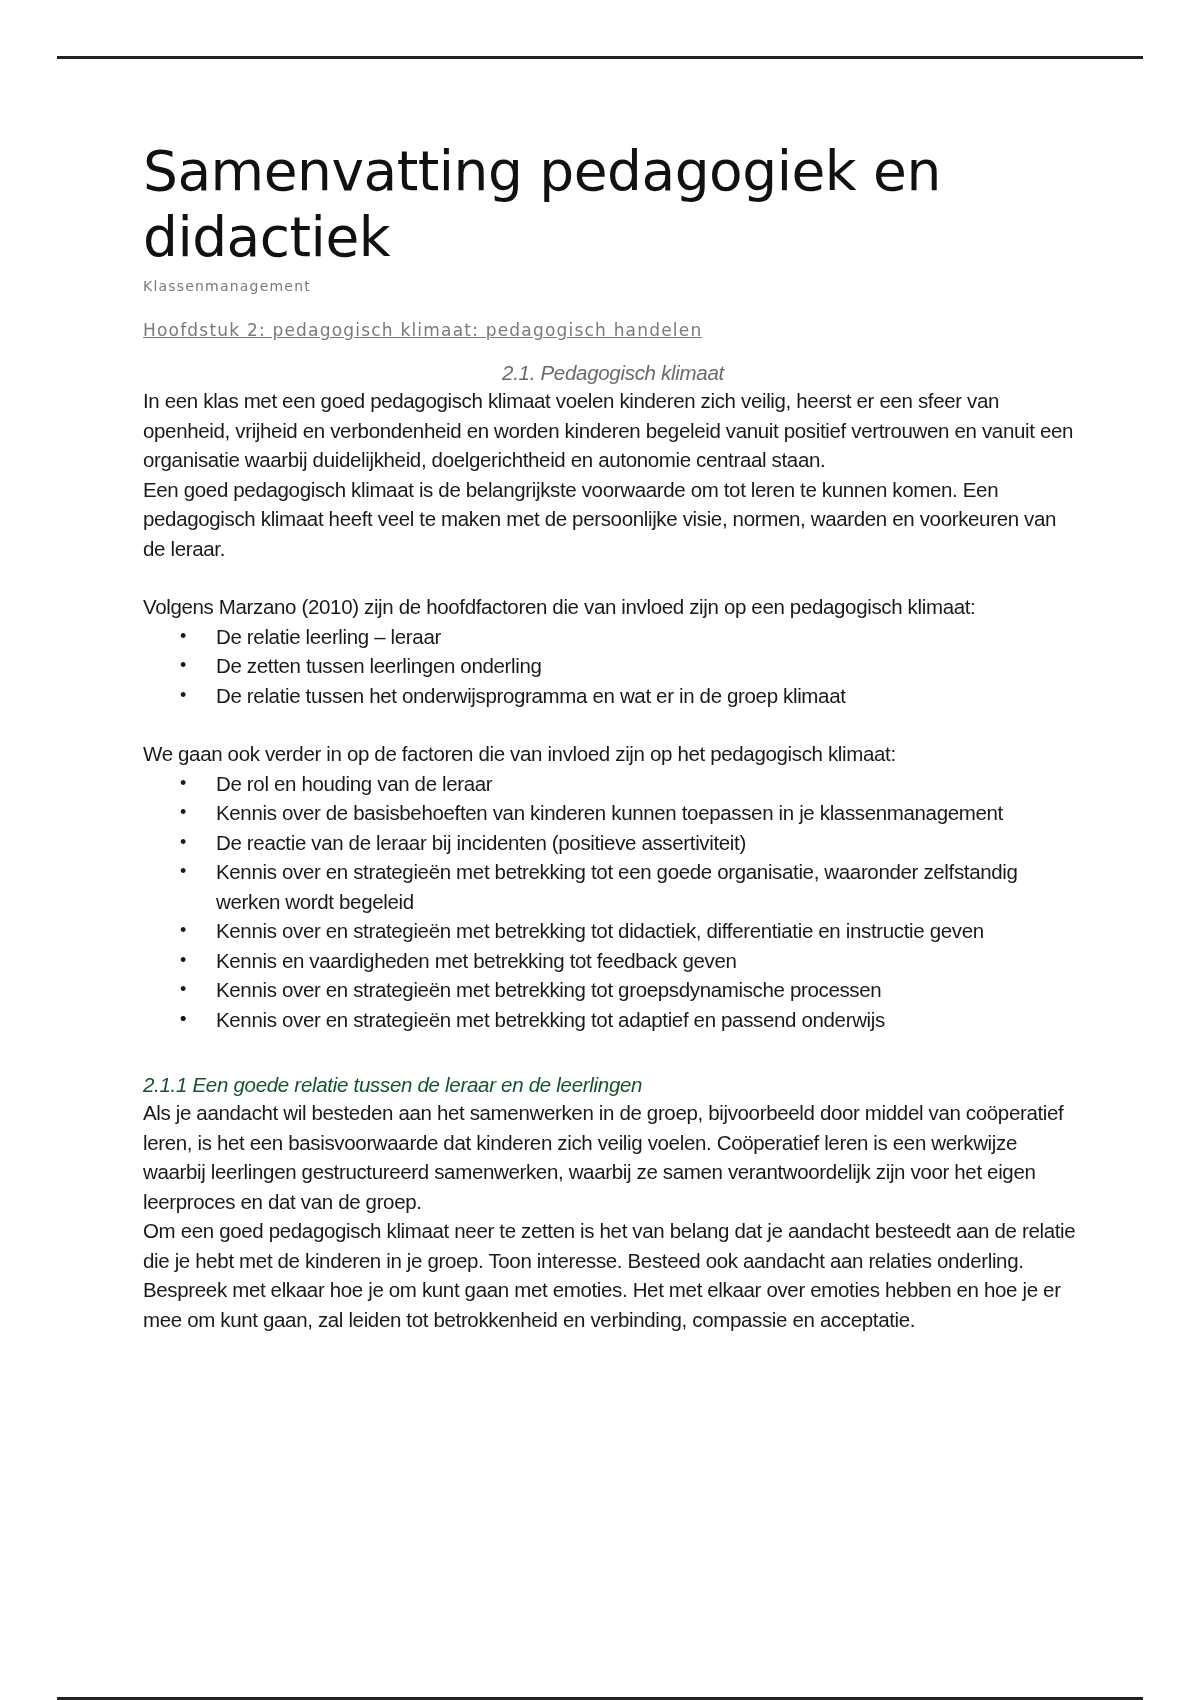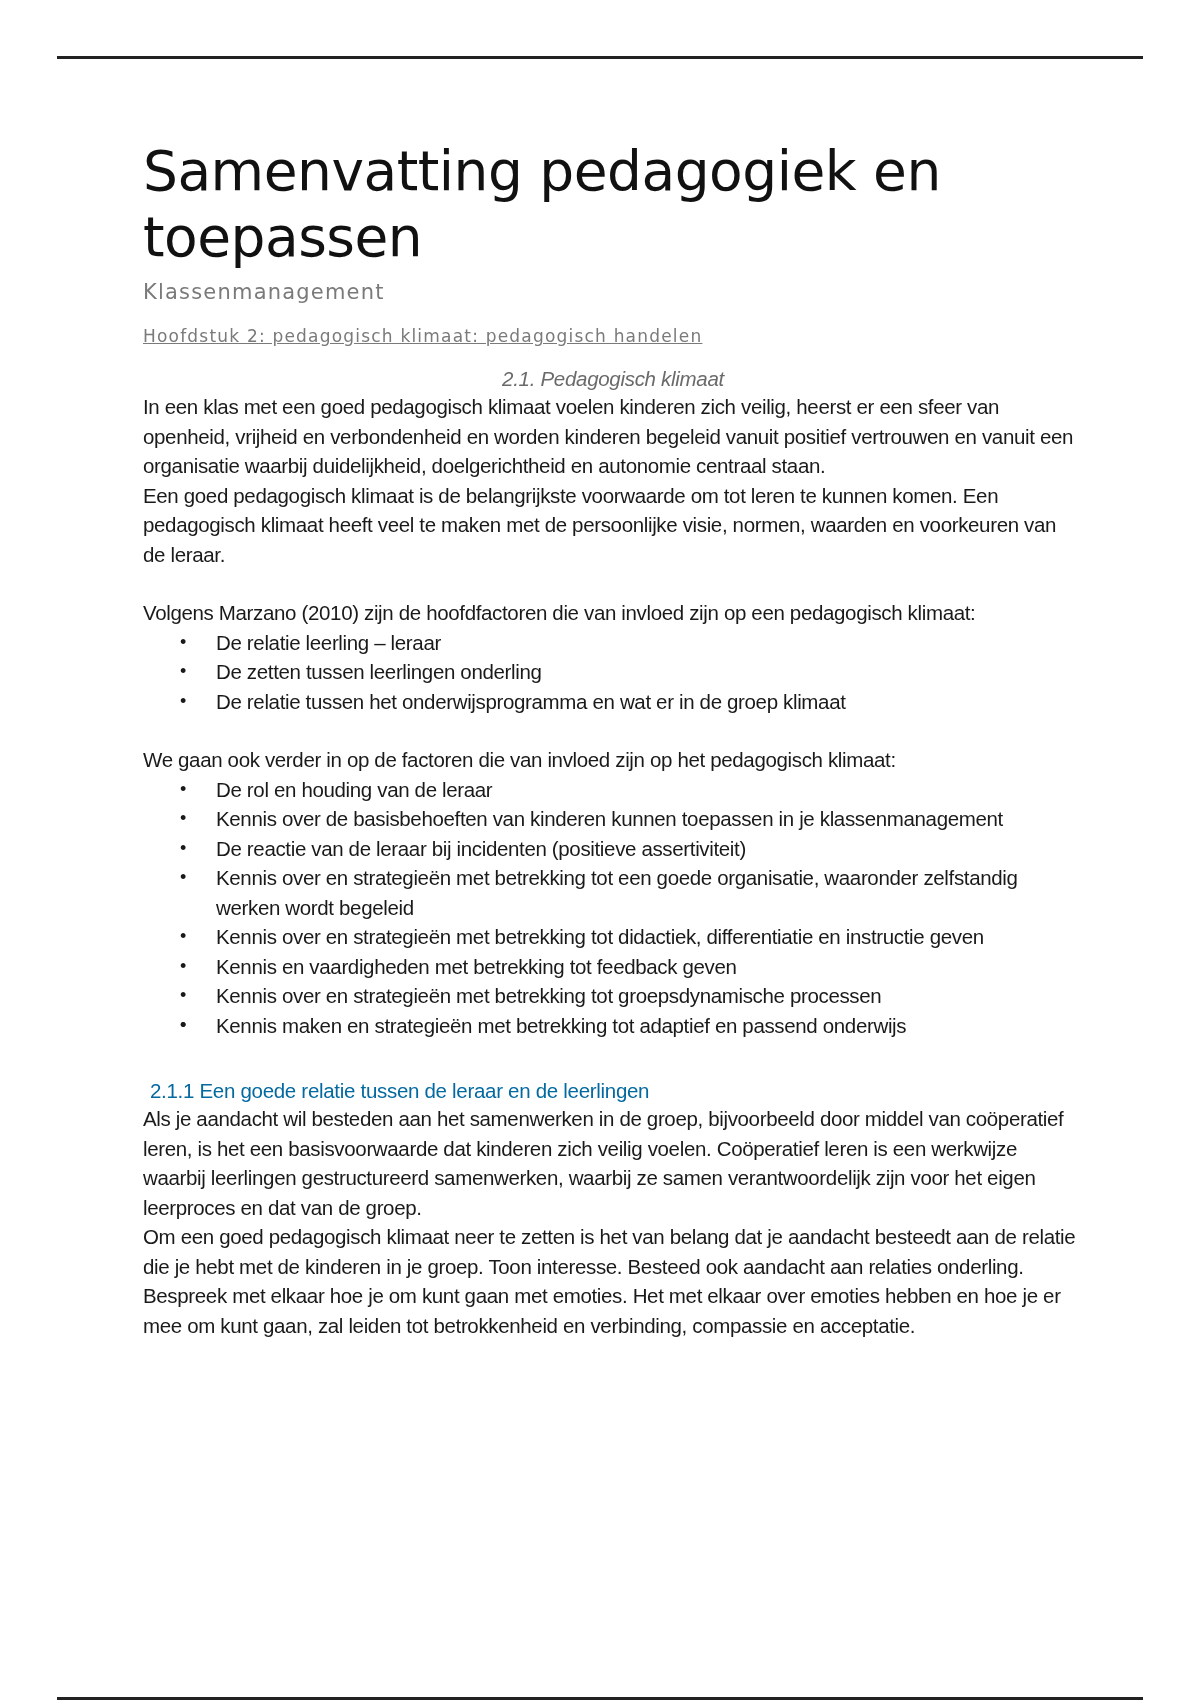--- a/index.html
+++ b/index.html
@@ -4,39 +4,39 @@
   <style>
     html, body { margin: 0; padding: 0; background: #ffffff; }
     body { width: 1200px; height: 1700px; position: relative; overflow: hidden; }
     .rule { position: absolute; left: 57px; width: 1086px; height: 3px; background: #222; }
     .rule.top { top: 56px; }
     .rule.bottom { top: 1697px; }
     .page { position: absolute; left: 143px; top: 138px; width: 940px; color: #1a1a1a;
       font-family: "Liberation Sans", sans-serif; }
     .title { font-family: "DejaVu Sans", sans-serif; font-size: 55px; line-height: 66px; color: #111;
       margin: 0; font-weight: normal; letter-spacing: -0.5px; }
-    .subtitle { font-family: "DejaVu Sans", sans-serif; font-size: 21px; color: #7a7a7a; letter-spacing: 1.2px;
-      margin: 10px 0 0 0; line-height: 24px; }
+    .subtitle { font-family: "DejaVu Sans", sans-serif; font-size: 14px; color: #7a7a7a; letter-spacing: 1.2px;
+      margin: 4px 0 0 0; line-height: 24px; }
     .chapter { font-family: "DejaVu Sans", sans-serif; font-size: 17px; color: #7a7a7a; letter-spacing: 1.2px;
       margin: 20px 0 0 0; line-height: 24px; text-decoration: underline; }
     .h2 { font-style: italic; font-size: 20.5px; color: #6a6a6a; margin: 18px 0 0 0; line-height: 26px; letter-spacing: -0.3px; text-align: center; }
-    .h3 { font-size: 20.5px; color: #0369a1; margin: 38px 0 0 7px; line-height: 26px; letter-spacing: -0.3px; }
+    .h3 { font-style: italic; font-size: 20.5px; color: #14532d; margin: 38px 0 0 0; line-height: 26px; letter-spacing: -0.3px; }
     p { font-size: 20.5px; line-height: 29.5px; margin: 0; letter-spacing: -0.35px; }
     .gap { height: 29px; }
     ul { list-style: none; margin: 0; padding: 0 0 0 73px; }
     li { position: relative; font-size: 20.5px; line-height: 29.5px; letter-spacing: -0.35px; }
     li .bullet { position: absolute; left: -36px; top: 0; font-size: 18px; }
   </style>
 </head>
 <body>
 
 <div class="rule top"></div>
 
 <div class="page">
-  <h1 class="title">Samenvatting pedagogiek en toepassen</h1>
+  <h1 class="title">Samenvatting pedagogiek en didactiek</h1>
   <div class="subtitle">Klassenmanagement</div>
   <div class="chapter">Hoofdstuk 2: pedagogisch klimaat: pedagogisch handelen</div>
 
   <div class="h2">2.1. Pedagogisch klimaat</div>
   <p>In een klas met een goed pedagogisch klimaat voelen kinderen zich veilig, heerst er een sfeer van openheid, vrijheid en verbondenheid en worden kinderen begeleid vanuit positief vertrouwen en vanuit een organisatie waarbij duidelijkheid, doelgerichtheid en autonomie centraal staan.</p>
   <p>Een goed pedagogisch klimaat is de belangrijkste voorwaarde om tot leren te kunnen komen. Een pedagogisch klimaat heeft veel te maken met de persoonlijke visie, normen, waarden en voorkeuren van de leraar.</p>
   <div class="gap"></div>
   <p>Volgens Marzano (2010) zijn de hoofdfactoren die van invloed zijn op een pedagogisch klimaat:</p>
   <ul>
     <li><span class="bullet">•</span><span>De relatie leerling – leraar</span></li>
@@ -47,21 +47,21 @@
   <p>We gaan ook verder in op de factoren die van invloed zijn op het pedagogisch klimaat:</p>
   <ul>
     <li><span class="bullet">•</span><span>De rol en houding van de leraar</span></li>
     <li><span class="bullet">•</span><span>Kennis over de basisbehoeften van kinderen kunnen toepassen in je klassenmanagement</span></li>
     <li><span class="bullet">•</span><span>De reactie van de leraar bij incidenten (positieve assertiviteit)</span></li>
     <li><span class="bullet">•</span><span>Kennis over en strategieën met betrekking tot een goede organisatie, waaronder zelfstandig werken wordt begeleid</span></li>
     <li><span class="bullet">•</span><span>Kennis over en strategieën met betrekking tot didactiek, differentiatie en instructie geven</span></li>
     <li><span class="bullet">•</span><span>Kennis en vaardigheden met betrekking tot feedback geven</span></li>
     <li><span class="bullet">•</span><span>Kennis over en strategieën met betrekking tot groepsdynamische processen</span></li>
     <li><span class="bullet">•</span></li>
-    <li><span class="bullet">•</span><span>Kennis maken en strategieën met betrekking tot adaptief en passend onderwijs</span></li>
+    <li><span class="bullet">•</span><span>Kennis over en strategieën met betrekking tot adaptief en passend onderwijs</span></li>
   </ul>
 
   <div class="h3">2.1.1 Een goede relatie tussen de leraar en de leerlingen</div>
   <p>Als je aandacht wil besteden aan het samenwerken in de groep, bijvoorbeeld door middel van coöperatief leren, is het een basisvoorwaarde dat kinderen zich veilig voelen. Coöperatief leren is een werkwijze waarbij leerlingen gestructureerd samenwerken, waarbij ze samen verantwoordelijk zijn voor het eigen leerproces en dat van de groep.</p>
   <p>Om een goed pedagogisch klimaat neer te zetten is het van belang dat je aandacht besteedt aan de relatie die je hebt met de kinderen in je groep. Toon interesse. Besteed ook aandacht aan relaties onderling. Bespreek met elkaar hoe je om kunt gaan met emoties. Het met elkaar over emoties hebben en hoe je er mee om kunt gaan, zal leiden tot betrokkenheid en verbinding, compassie en acceptatie.</p>
 </div>
 
 <div class="rule bottom"></div>
 
 </body></html>

